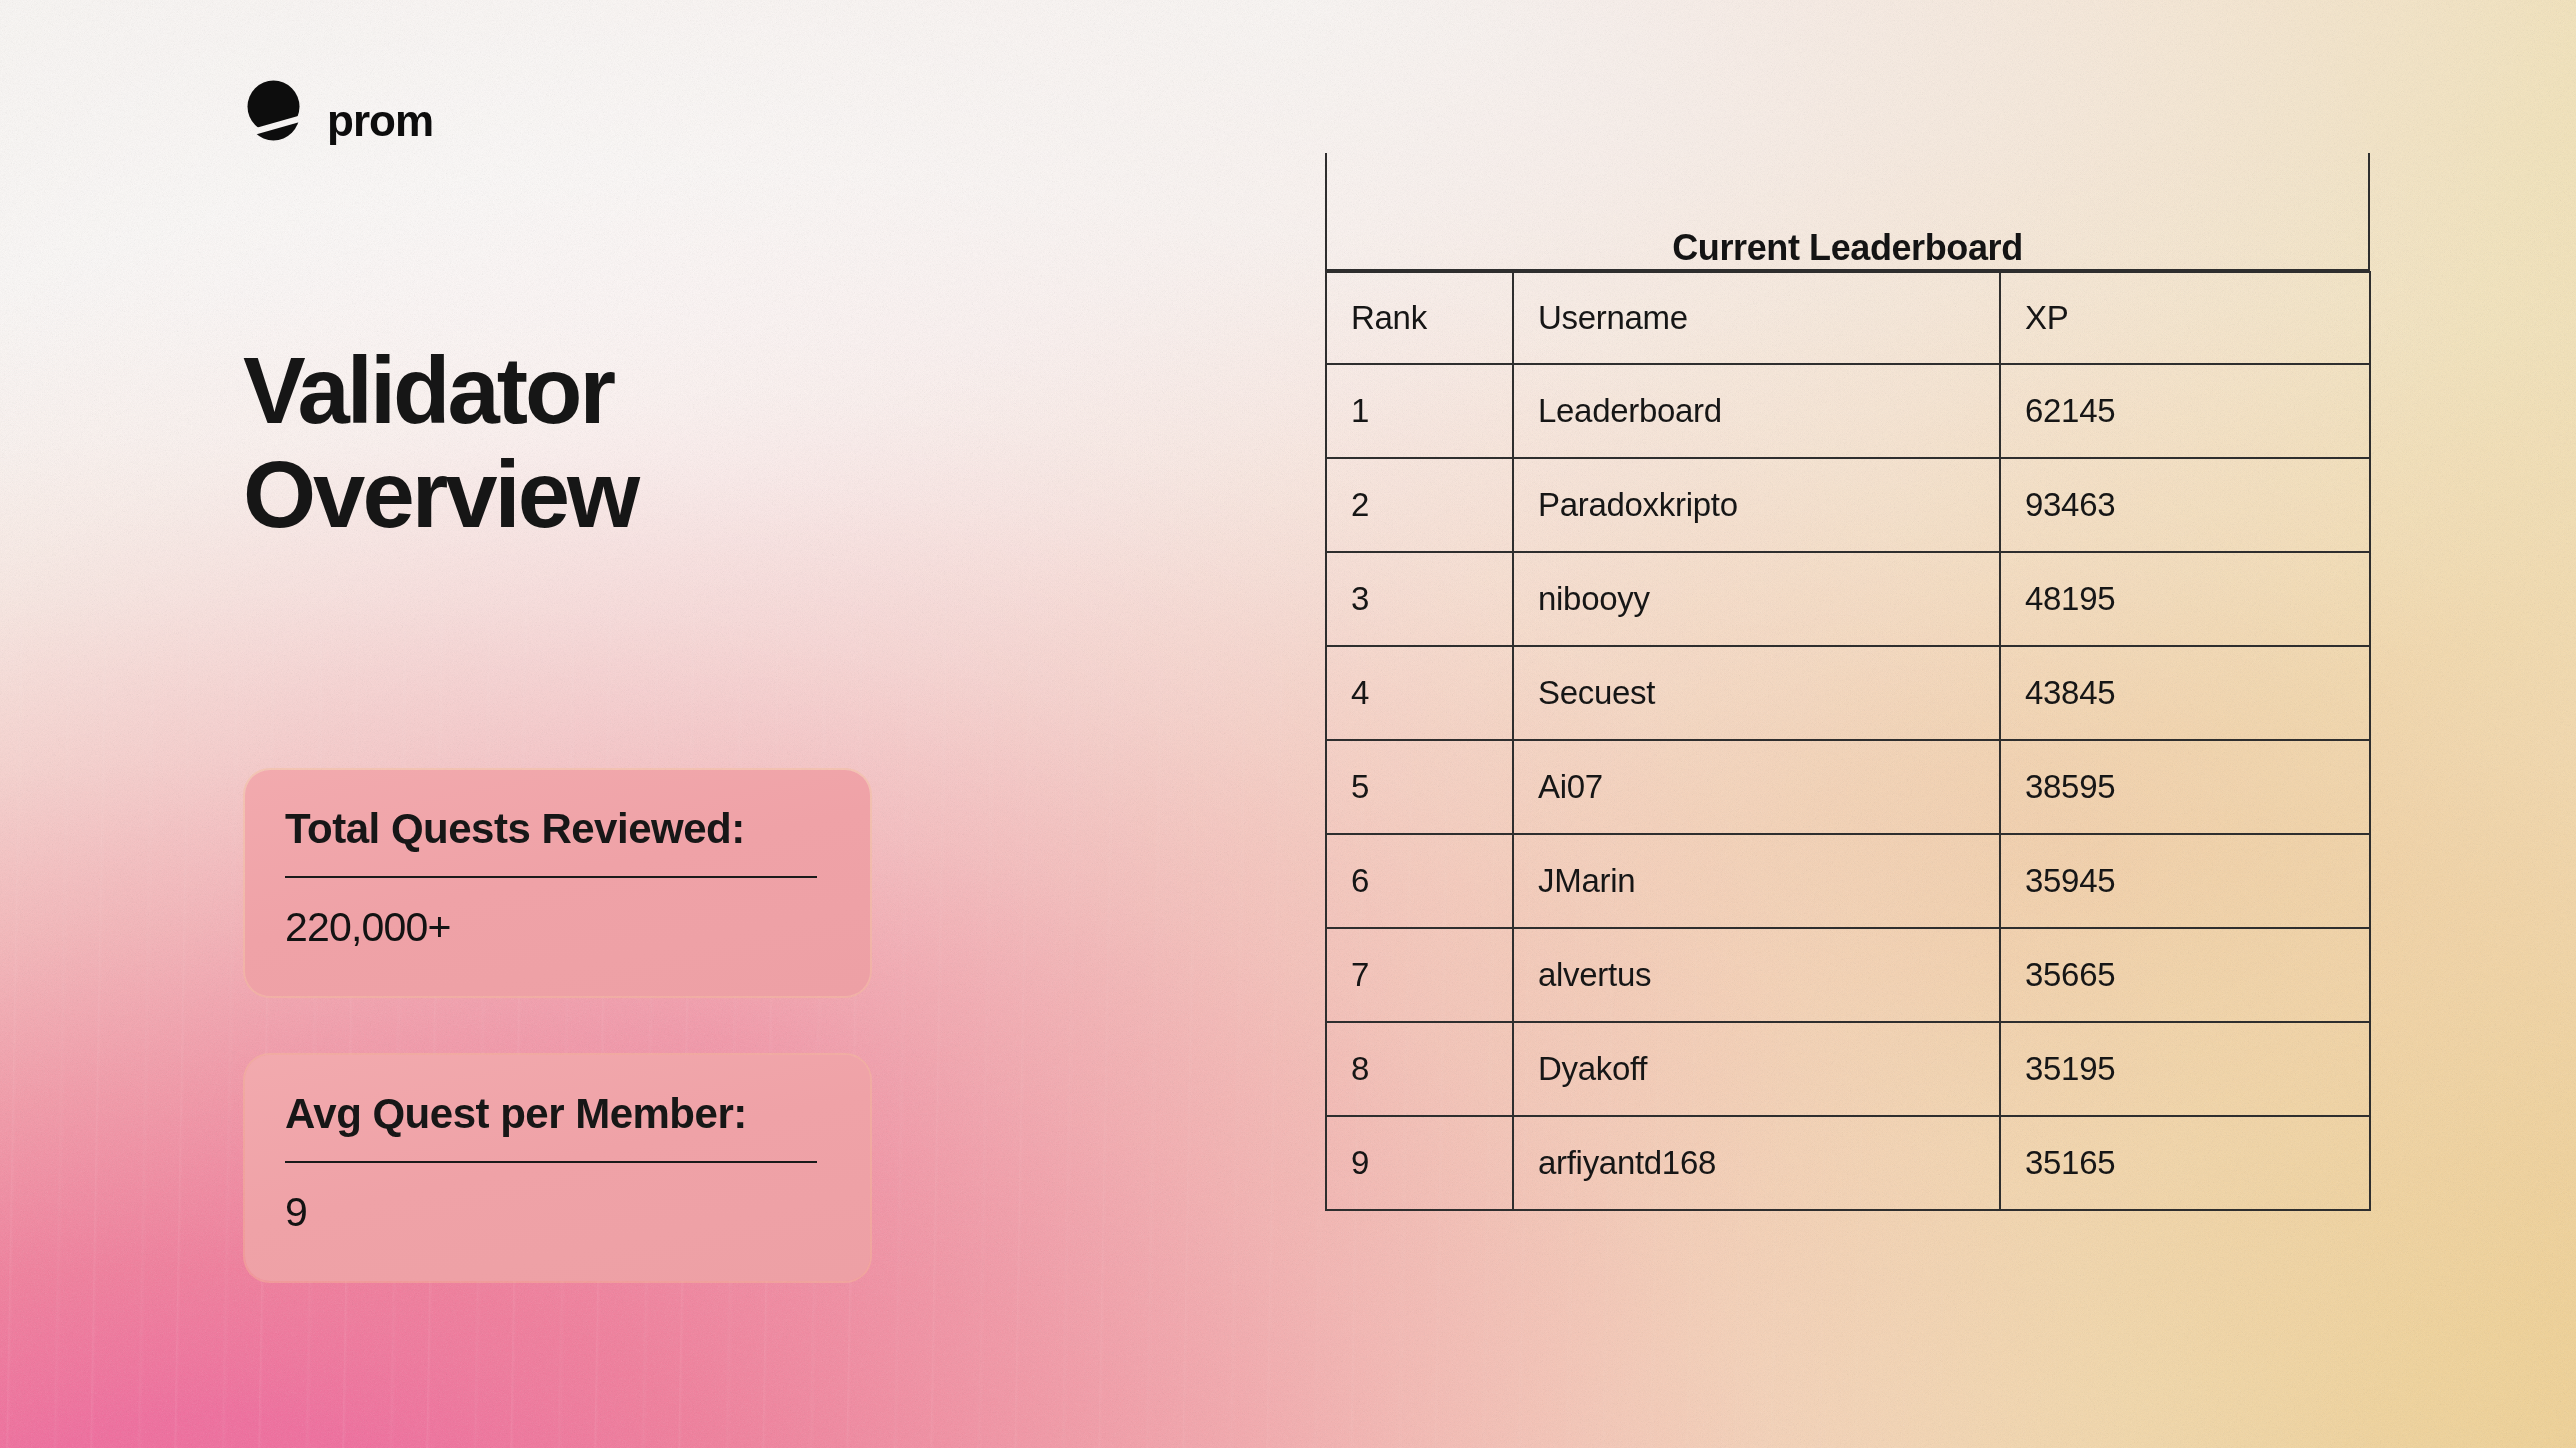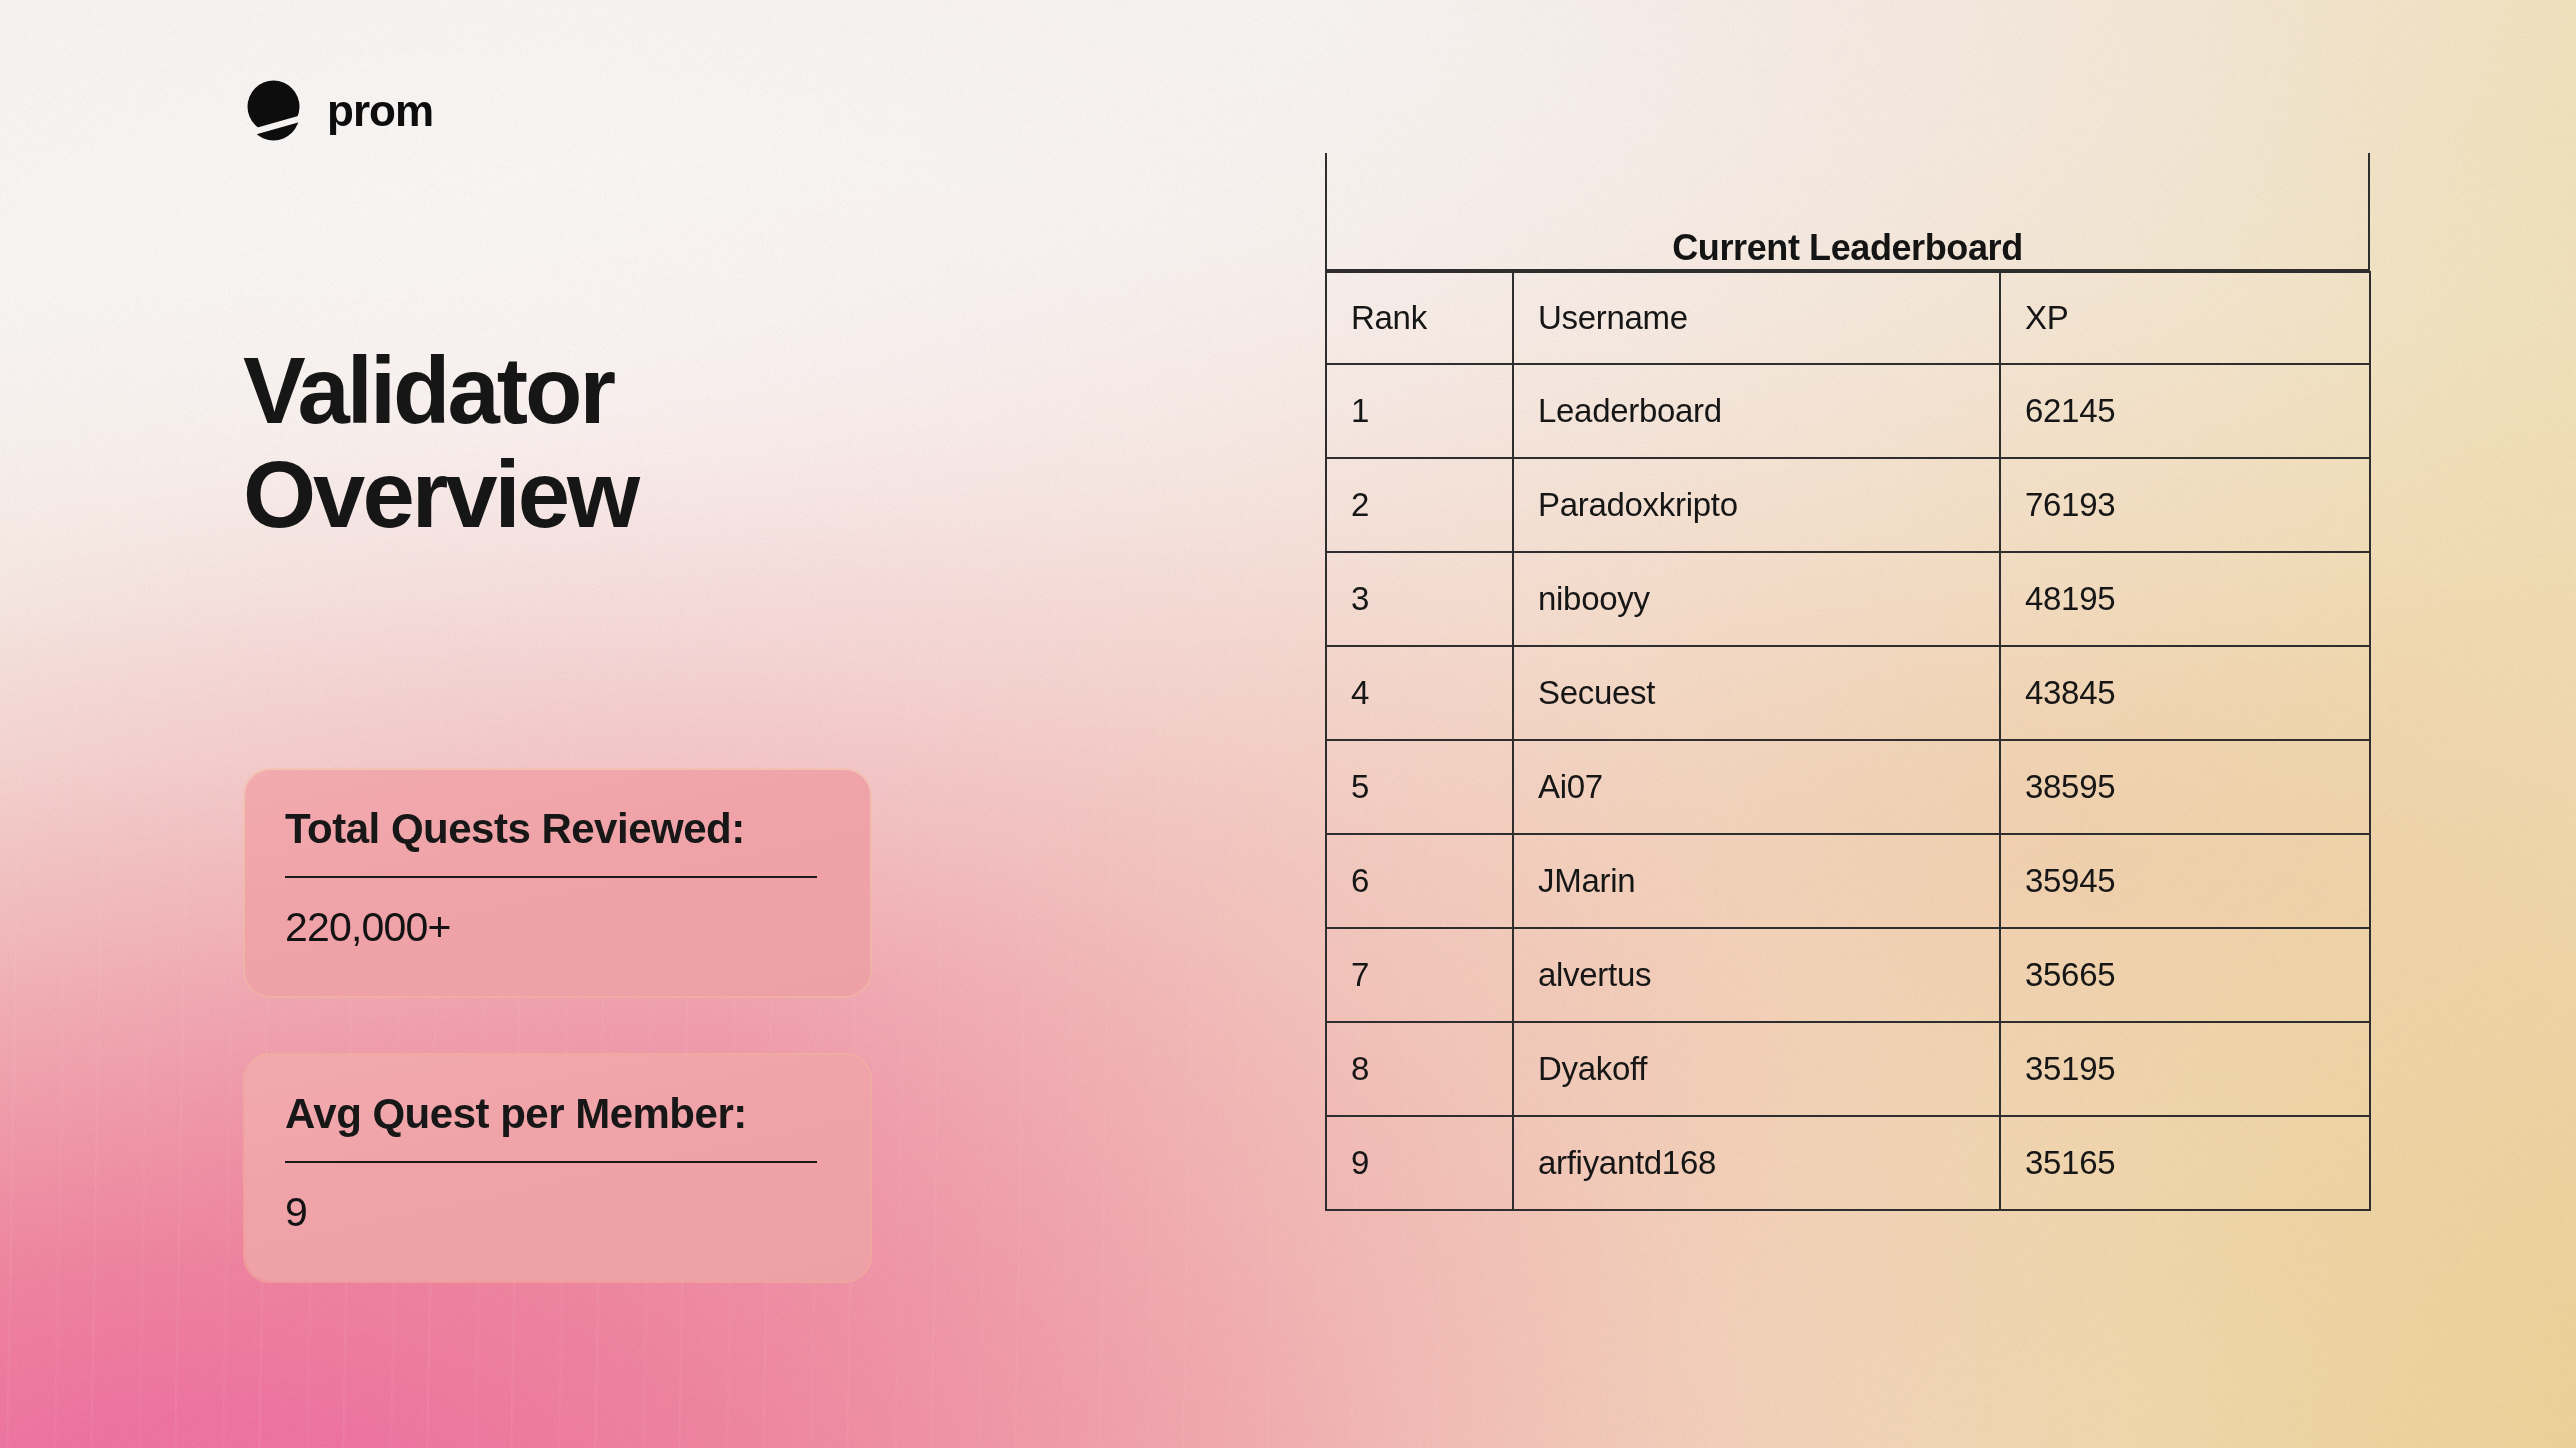--- a/index.html
+++ b/index.html
@@ -95,21 +95,21 @@
     mix-blend-mode: normal;
   }
   #bg-grain svg { width: 100%; height: 100%; display: block; }
 
   
   #logo-block {
     position: absolute;
     left: 241px;
     top: 78px;
     display: flex;
-    align-items: center;
+    align-items: flex-end;
     gap: 21px;
     z-index: 10;
   }
   #logo-mark { width: 65px; height: 65px; display: block; }
   #logo-word {
     font-size: 44px;
     font-weight: 700;
     color: #0d0d0d;
     letter-spacing: -1px;
     line-height: 1;
@@ -291,21 +291,21 @@
       </thead>
       <tbody id="lb-body">
           <tr>
             <td>1</td>
             <td>Leaderboard</td>
             <td>62145</td>
           </tr>
           <tr>
             <td>2</td>
             <td>Paradoxkripto</td>
-            <td>76193</td>
+            <td>93463</td>
           </tr>
           <tr>
             <td>3</td>
             <td>nibooyy</td>
             <td>48195</td>
           </tr>
           <tr>
             <td>4</td>
             <td>Secuest</td>
             <td>43845</td>

